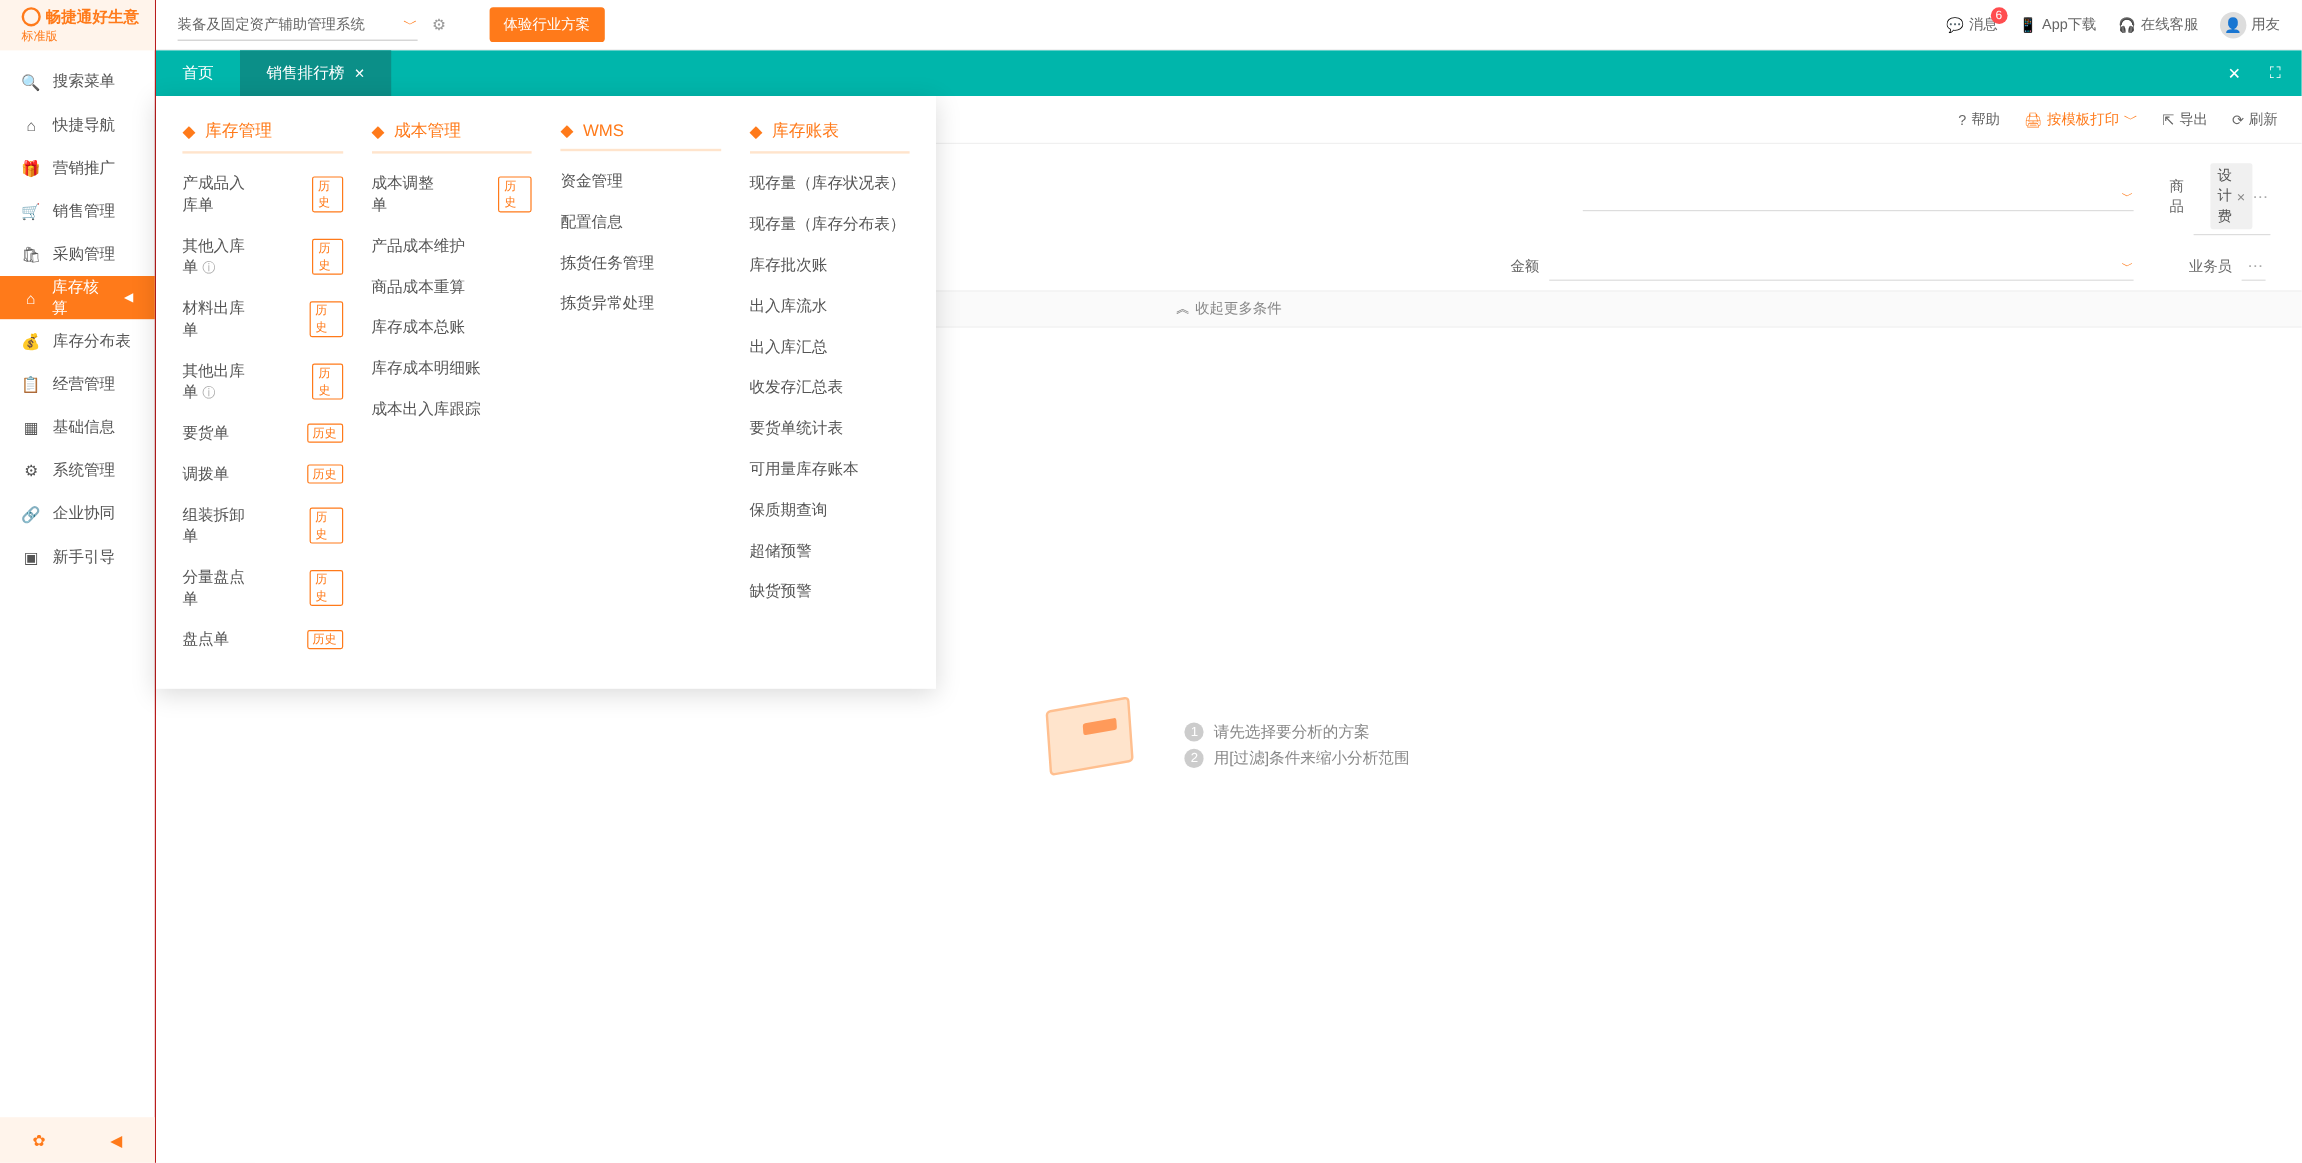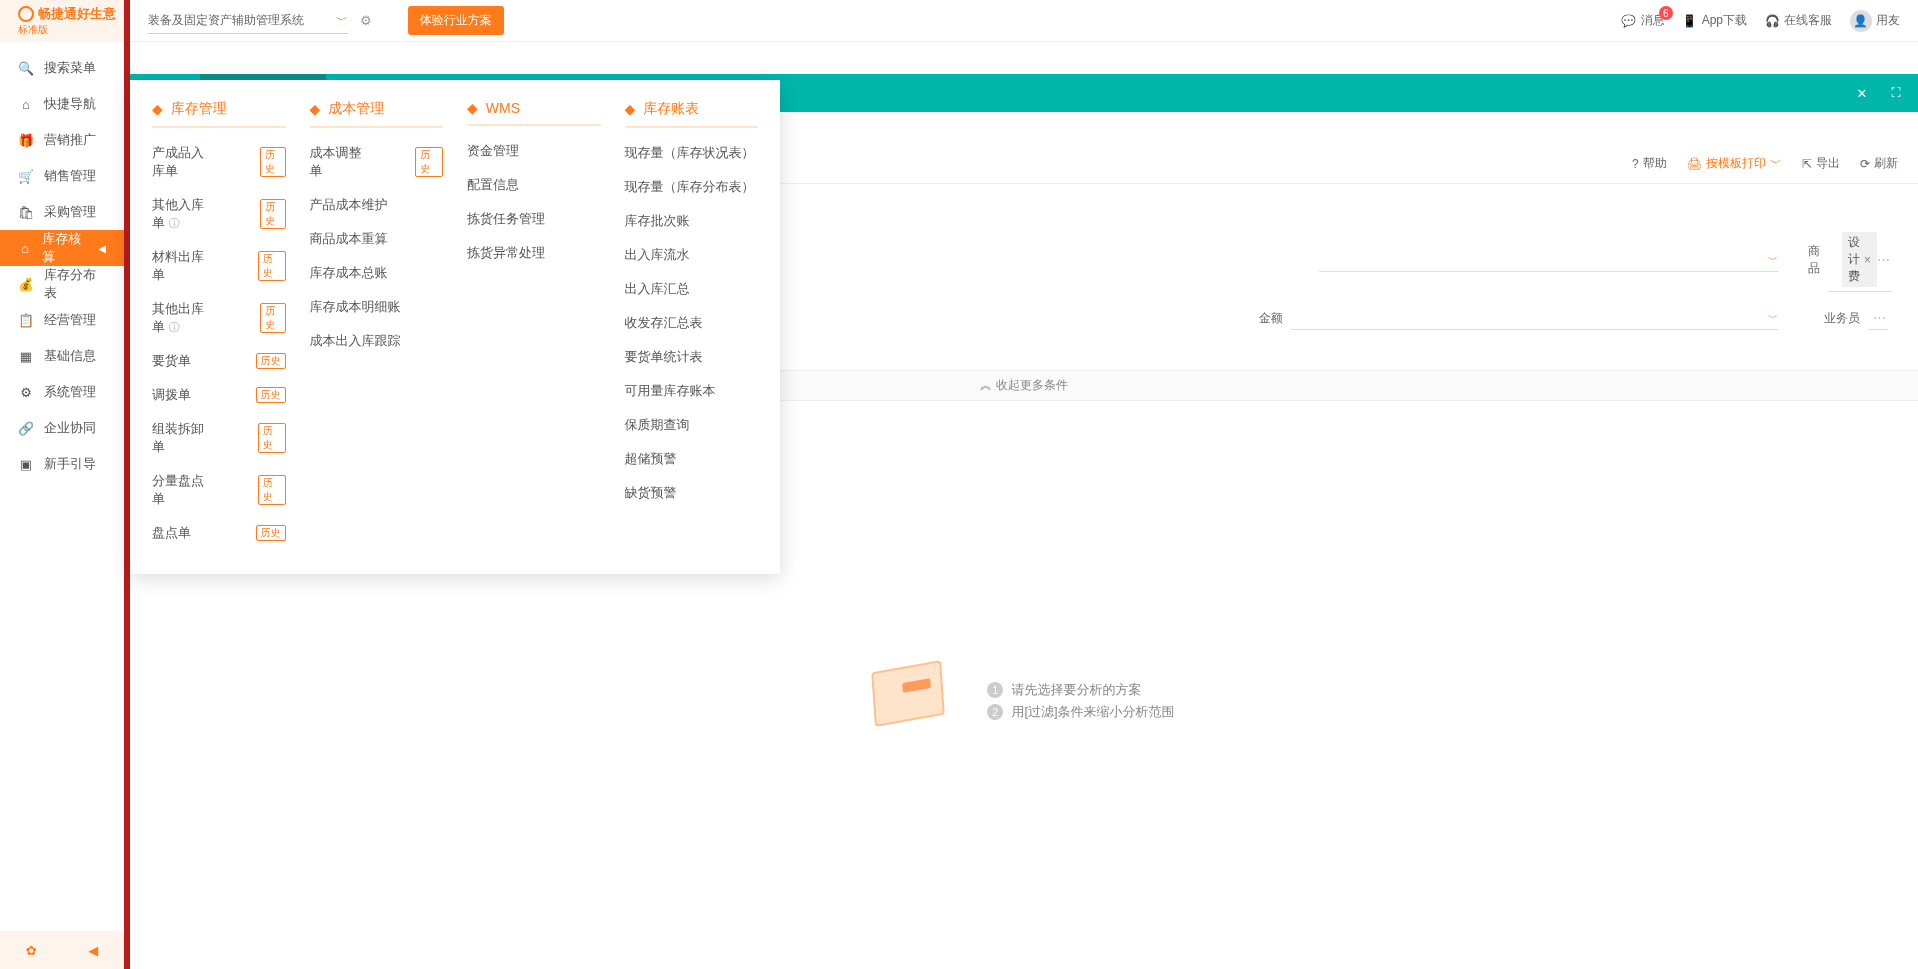--- a/index.html
+++ b/index.html
@@ -1,32 +1,32 @@
 <!DOCTYPE html>
 <html><head>
 <meta charset="utf-8">
 <style>
 * { margin: 0; padding: 0; box-sizing: border-box; font-family: "Microsoft YaHei", Arial, sans-serif; }
 body { background: #f5f5f5; font-size: 13px; color: #333; overflow: hidden; }
 .app { display: flex; height: 969px; width: 1918px; position: relative; }
 
 
-.sidebar { width: 130px; background: #fff; display: flex; flex-direction: column; border-right: 6px solid #b91c1c; }
+.sidebar { width: 130px; background: #fff; display: flex; flex-direction: column; border-right: 1px solid #b91c1c; }
 .logo-area { height: 42px; background: #fff4eb; display: flex; flex-direction: column; align-items: flex-start; justify-content: center; padding-left: 18px; }
 .logo-title { color: #ff7a1a; font-weight: bold; font-size: 13px; display: flex; align-items: center; gap: 4px; }
 .logo-sub { color: #ff7a1a; font-size: 10px; }
 .nav { flex: 1; padding-top: 8px; }
 .nav-item { display: flex; align-items: center; padding: 0 18px; height: 36px; cursor: pointer; color: #555; gap: 10px; }
 .nav-item.active { background: #ff7a1a; color: #fff; position: relative; }
 .nav-item .ico { width: 16px; height: 16px; display: inline-flex; align-items: center; justify-content: center; }
 .nav-item .caret { margin-left: auto; font-size: 10px; color: #fff; }
 .sidebar-footer { height: 38px; background: #fff4eb; display: flex; align-items: center; justify-content: space-around; color: #ff7a1a; }
 
 
-.main { flex: 1; display: flex; flex-direction: column; background: #fff; gap: 32px; }
+.main { flex: 1; display: flex; flex-direction: column; background: #fff; }
 
 
 .topbar { height: 42px; display: flex; align-items: center; padding: 0 18px; border-bottom: 1px solid #eee; gap: 12px; }
 .sys-select { display: flex; align-items: center; gap: 8px; color: #666; border-bottom: 1px solid #ccc; padding: 4px 0; width: 200px; justify-content: space-between; font-size: 12px; }
 .gear { color: #999; cursor: pointer; }
 .btn-orange { background: #ff7a1a; color: #fff; border: none; border-radius: 3px; padding: 6px 12px; cursor: pointer; font-size: 12px; margin-left: 24px; }
 .top-right { margin-left: auto; display: flex; align-items: center; gap: 18px; color: #666; font-size: 12px; }
 .top-right .item { display: flex; align-items: center; gap: 4px; cursor: pointer; position: relative; }
 .badge { position: absolute; top: -6px; right: -8px; background: #ff4d4f; color: #fff; border-radius: 50%; width: 14px; height: 14px; font-size: 10px; display: flex; align-items: center; justify-content: center; }
 .avatar { width: 22px; height: 22px; border-radius: 50%; background: #ddd; display: inline-flex; align-items: center; justify-content: center; color: #fff; }

